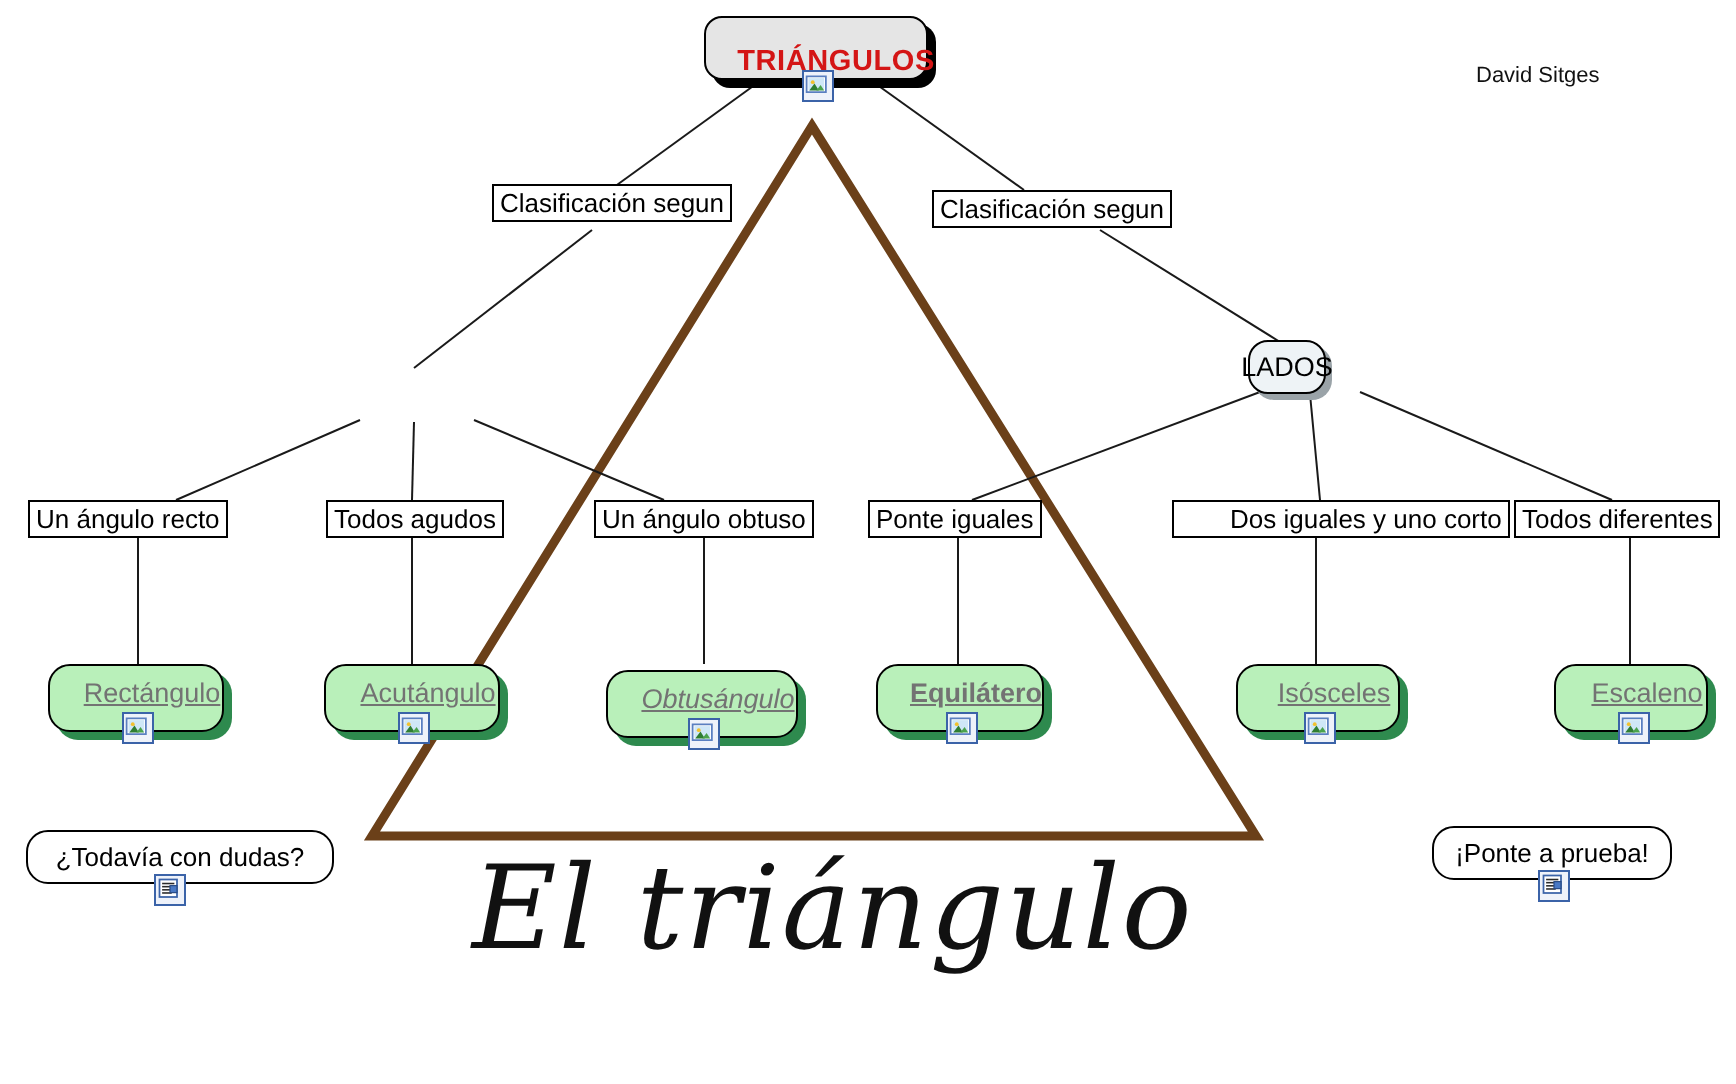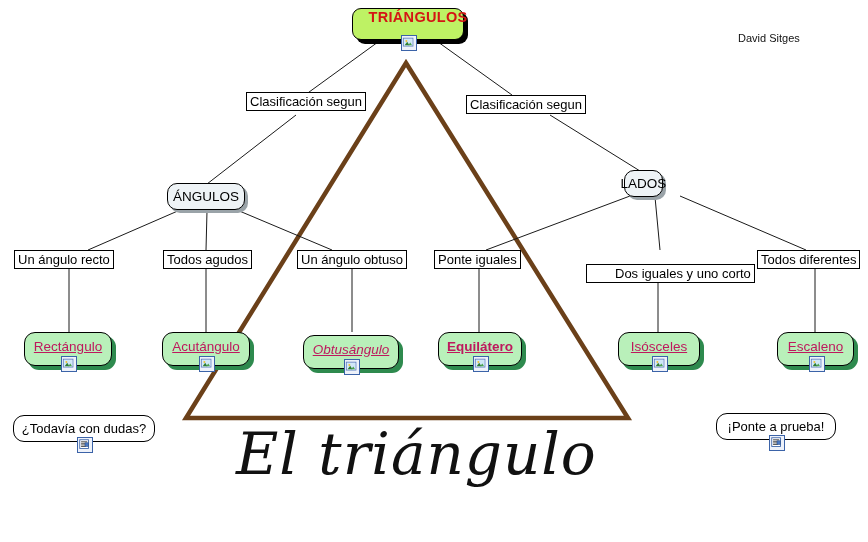--- a/index.html
+++ b/index.html
@@ -33,26 +33,26 @@
     box-sizing: border-box;
     white-space: nowrap;
   }
 
   
   .root-node {
     left: 352px;
     top: 8px;
     width: 112px;
     height: 32px;
-    background: #bef264;
+    background: #e5e5e5;
     border: 1.5px solid #000000;
     border-radius: 9px;
     box-shadow: 4px 4px 0 0 #000000;
     display: flex;
-    align-items: flex-start;
+    align-items: flex-end;
     justify-content: center;
     padding-left: 20px;
   }
   .root-label {
     color: #d41515;
     font-size: 14.5px;
     font-weight: bold;
     letter-spacing: 0.3px;
   }
 
@@ -89,24 +89,25 @@
     border: 1.3px solid #000000;
     border-radius: 11px;
     box-shadow: 4px 4px 0 0 #2e8a4e;
     height: 34px;
     display: flex;
     align-items: center;
     justify-content: center;
   }
   .leaf-label {
     font-size: 13.5px;
-    color: #be185d;
+    color: #737373;
     text-decoration: underline;
     position: relative;
     top: -3px;
+    padding-left: 16px;
   }
 
   
   .pill-node {
     background: #ffffff;
     border: 1.2px solid #000000;
     border-radius: 11px;
     height: 27px;
     display: flex;
     align-items: center;
@@ -193,32 +194,29 @@
         <circle cx="5" cy="5.8" r="1.1" fill="#f2c12e"></circle>
         <polygon points="3,10.5 6,6.6 8.5,10.5" fill="#2f7d32"></polygon>
         <polygon points="7,10.5 9.5,7.4 11.5,10.5" fill="#4aa24d"></polygon>
       </svg>
     </span>
   </div>
 
   <div class="node link-label" style="left:246px; top:92px;">Clasificación segun</div>
   <div class="node link-label" style="left:466px; top:95px;">Clasificación segun</div>
 
-  <div class="node mid-node" style="left:167px; top:183px; width:78px;">
-    <span>ÁNGULOS</span>
-  </div>
   <div class="node mid-node" style="left:624px; top:170px; width:39px;">
     <span>LADOS</span>
   </div>
 
   <div class="node link-label" style="left:14px; top:250px;">Un ángulo recto</div>
   <div class="node link-label" style="left:163px; top:250px;">Todos agudos</div>
   <div class="node link-label" style="left:297px; top:250px;">Un ángulo obtuso</div>
   <div class="node link-label" style="left:434px; top:250px;">Ponte iguales</div>
-  <div class="node link-label" style="left:586px; top:264px;padding-left:28px;">Dos iguales y uno corto</div>
+  <div class="node link-label" style="left:586px; top:250px;padding-left:28px;">Dos iguales y uno corto</div>
   <div class="node link-label" style="left:757px; top:250px;">Todos diferentes</div>
 
   <div class="node leaf-node" style="left:24px; top:332px; width:88px;">
     <span class="leaf-label">Rectángulo</span>
     <span class="attach-icon" style="left:36px; top:23px;">
       <svg viewBox="0 0 16 16" width="100%" height="100%">
         <rect x="1.5" y="2.5" width="11" height="9" fill="#ffffff" stroke="#5a7fc0" stroke-width="1"></rect>
         <rect x="2.5" y="3.5" width="9" height="7" fill="#cfe7f7"></rect>
         <circle cx="5" cy="5.8" r="1.1" fill="#f2c12e"></circle>
         <polygon points="3,10.5 6,6.6 8.5,10.5" fill="#2f7d32"></polygon>
@@ -285,21 +283,21 @@
       <svg viewBox="0 0 16 16" width="100%" height="100%">
         <rect x="1.5" y="2.5" width="11" height="9" fill="#ffffff" stroke="#5a7fc0" stroke-width="1"></rect>
         <rect x="2.5" y="3.5" width="9" height="7" fill="#cfe7f7"></rect>
         <circle cx="5" cy="5.8" r="1.1" fill="#f2c12e"></circle>
         <polygon points="3,10.5 6,6.6 8.5,10.5" fill="#2f7d32"></polygon>
         <polygon points="7,10.5 9.5,7.4 11.5,10.5" fill="#4aa24d"></polygon>
       </svg>
     </span>
   </div>
 
-  <div class="node pill-node" style="left:13px; top:415px; width:142px;">
+  <div class="node pill-node" style="left:13px; top:415px; width:154px;">
     <span>¿Todavía con dudas?</span>
     <span class="attach-icon" style="left:63px; top:21px;">
       <svg viewBox="0 0 16 16" width="100%" height="100%">
         <rect x="2" y="2" width="10" height="10" fill="#ffffff" stroke="#3b63a8" stroke-width="1"></rect>
         <line x1="3.5" y1="4.3" x2="10.5" y2="4.3" stroke="#2a2a2a" stroke-width="0.9"></line>
         <line x1="3.5" y1="6.1" x2="10.5" y2="6.1" stroke="#2a2a2a" stroke-width="0.9"></line>
         <line x1="3.5" y1="7.9" x2="8" y2="7.9" stroke="#2a2a2a" stroke-width="0.9"></line>
         <line x1="3.5" y1="9.7" x2="9" y2="9.7" stroke="#2a2a2a" stroke-width="0.9"></line>
         <rect x="8" y="5.5" width="4" height="4" fill="#4a79c4" stroke="#2a4c86" stroke-width="0.7"></rect>
       </svg>

